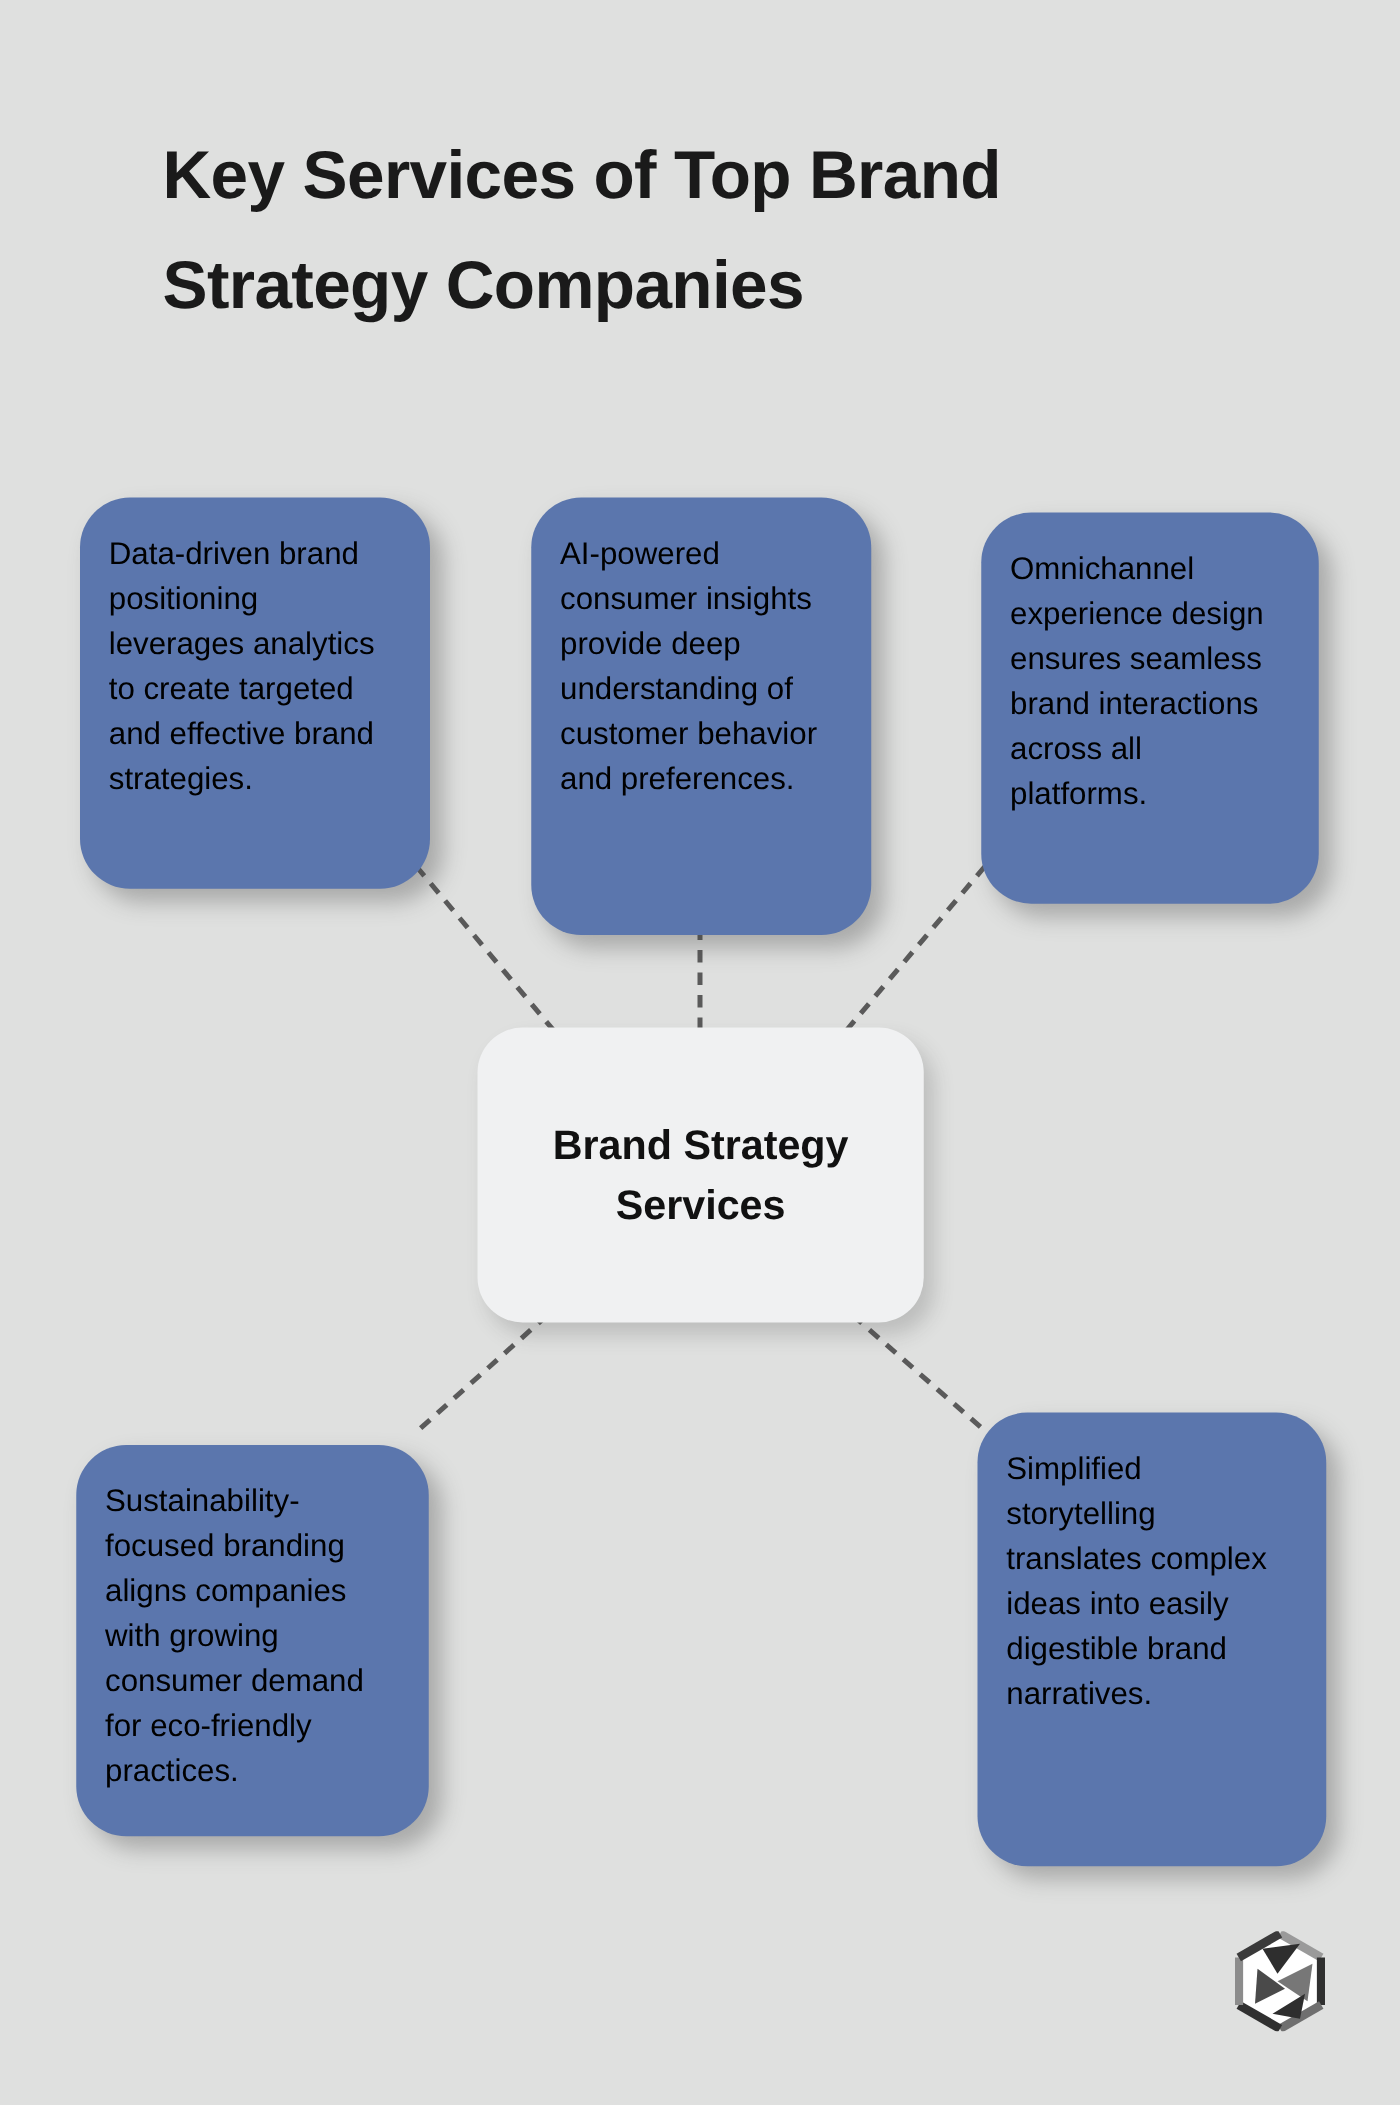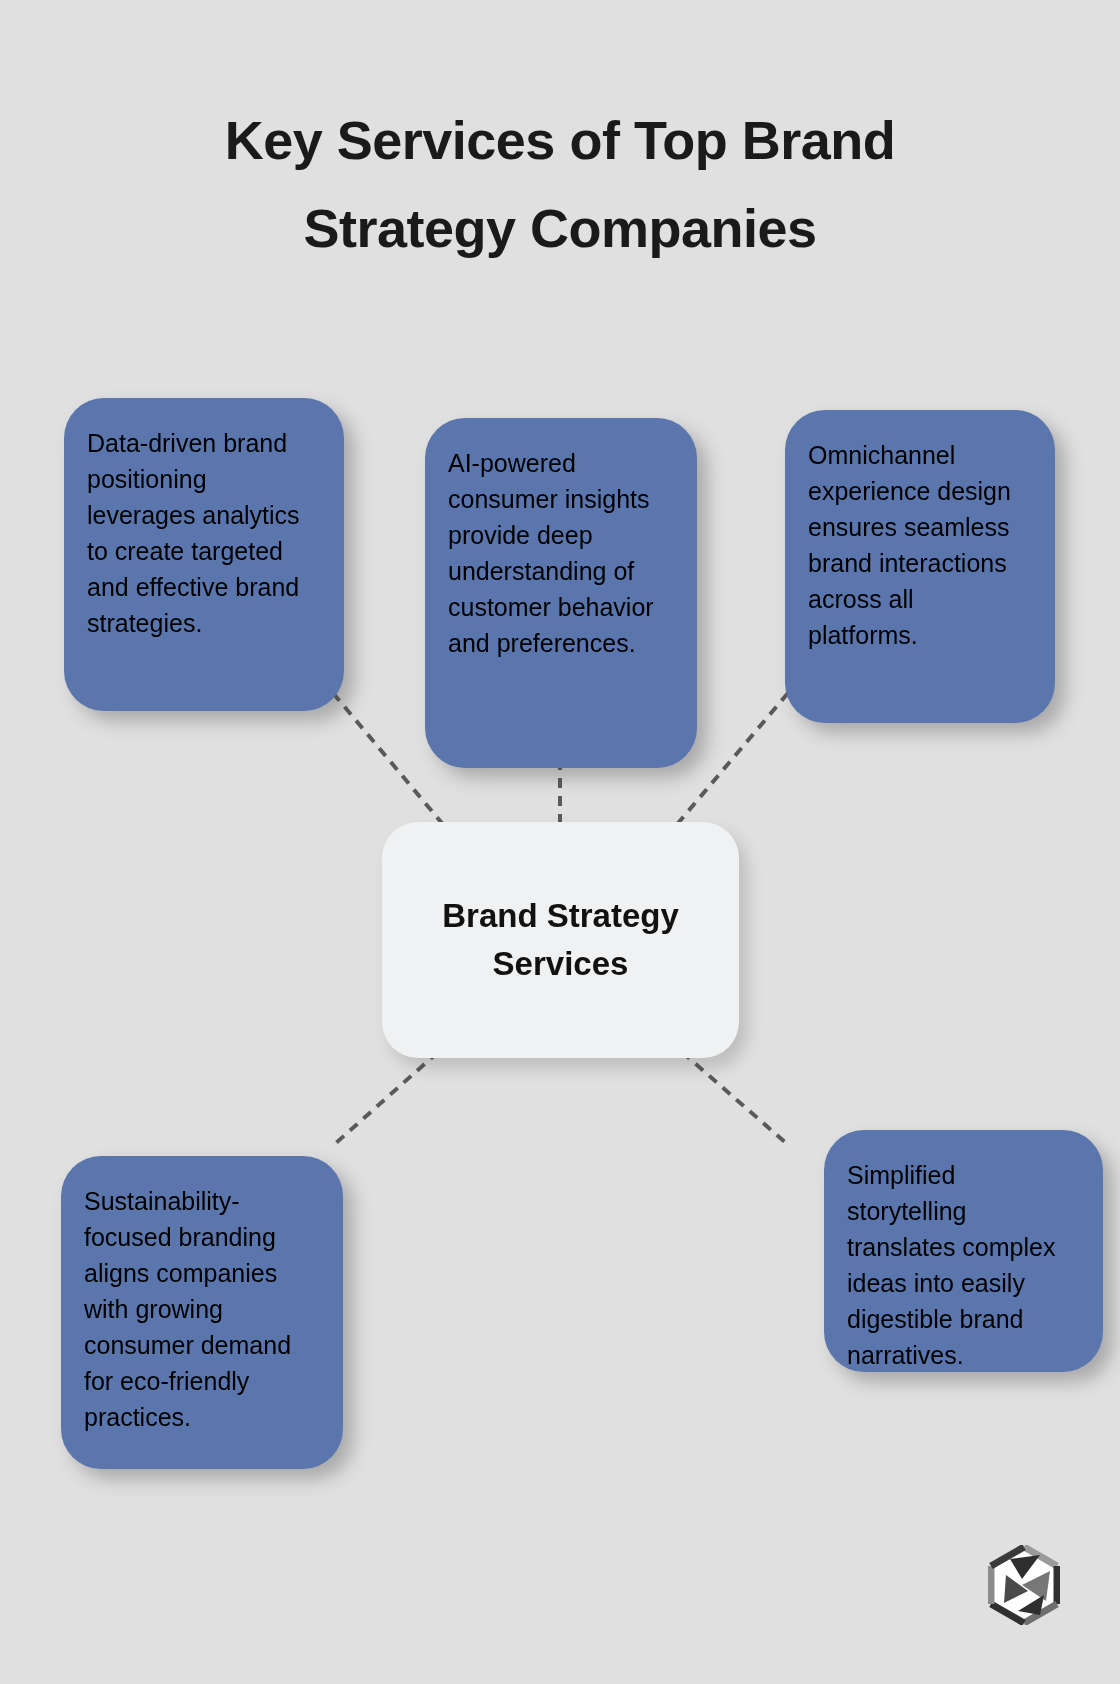--- a/index.html
+++ b/index.html
@@ -14,21 +14,20 @@
     background: #dfe0df;
     overflow: hidden;
     font-family: "Liberation Sans", "DejaVu Sans", sans-serif;
   }
   .title {
     position: absolute;
     top: 96px;
     left: 130px;
     width: 860px;
     margin: 0;
-    text-align: center;
     font-size: 54px;
     line-height: 88px;
     font-weight: 700;
     letter-spacing: -0.5px;
     color: #1a1a1a;
   }
   .connectors {
     position: absolute;
     top: 0;
     left: 0;
@@ -45,24 +44,24 @@
     padding: 27px 34px 24px 23px;
     overflow: hidden;
   }
   .node p {
     margin: 0;
     font-size: 25px;
     line-height: 36px;
     font-weight: 400;
   }
   .node-1 { left: 64px;  top: 398px;  width: 280px; height: 313px; }
-  .node-2 { left: 425px; top: 398px;  width: 272px; height: 350px; margin-top: 20px; }
+  .node-2 { left: 425px; top: 398px;  width: 272px; height: 350px; }
   .node-3 { left: 785px; top: 398px;  width: 270px; height: 313px; margin-top: 12px; }
   .node-4 { left: 61px;  top: 1156px; width: 282px; height: 313px; }
-  .node-5 { left: 824px; top: 1130px; width: 279px; height: 242px; }
+  .node-5 { left: 782px; top: 1130px; width: 279px; height: 363px; }
   .center-node {
     position: absolute;
     box-sizing: border-box;
     left: 382px;
     top: 822px;
     width: 357px;
     height: 236px;
     background: #f0f1f2;
     border-radius: 36px;
     box-shadow: 8px 10px 16px rgba(70, 70, 70, 0.22);

